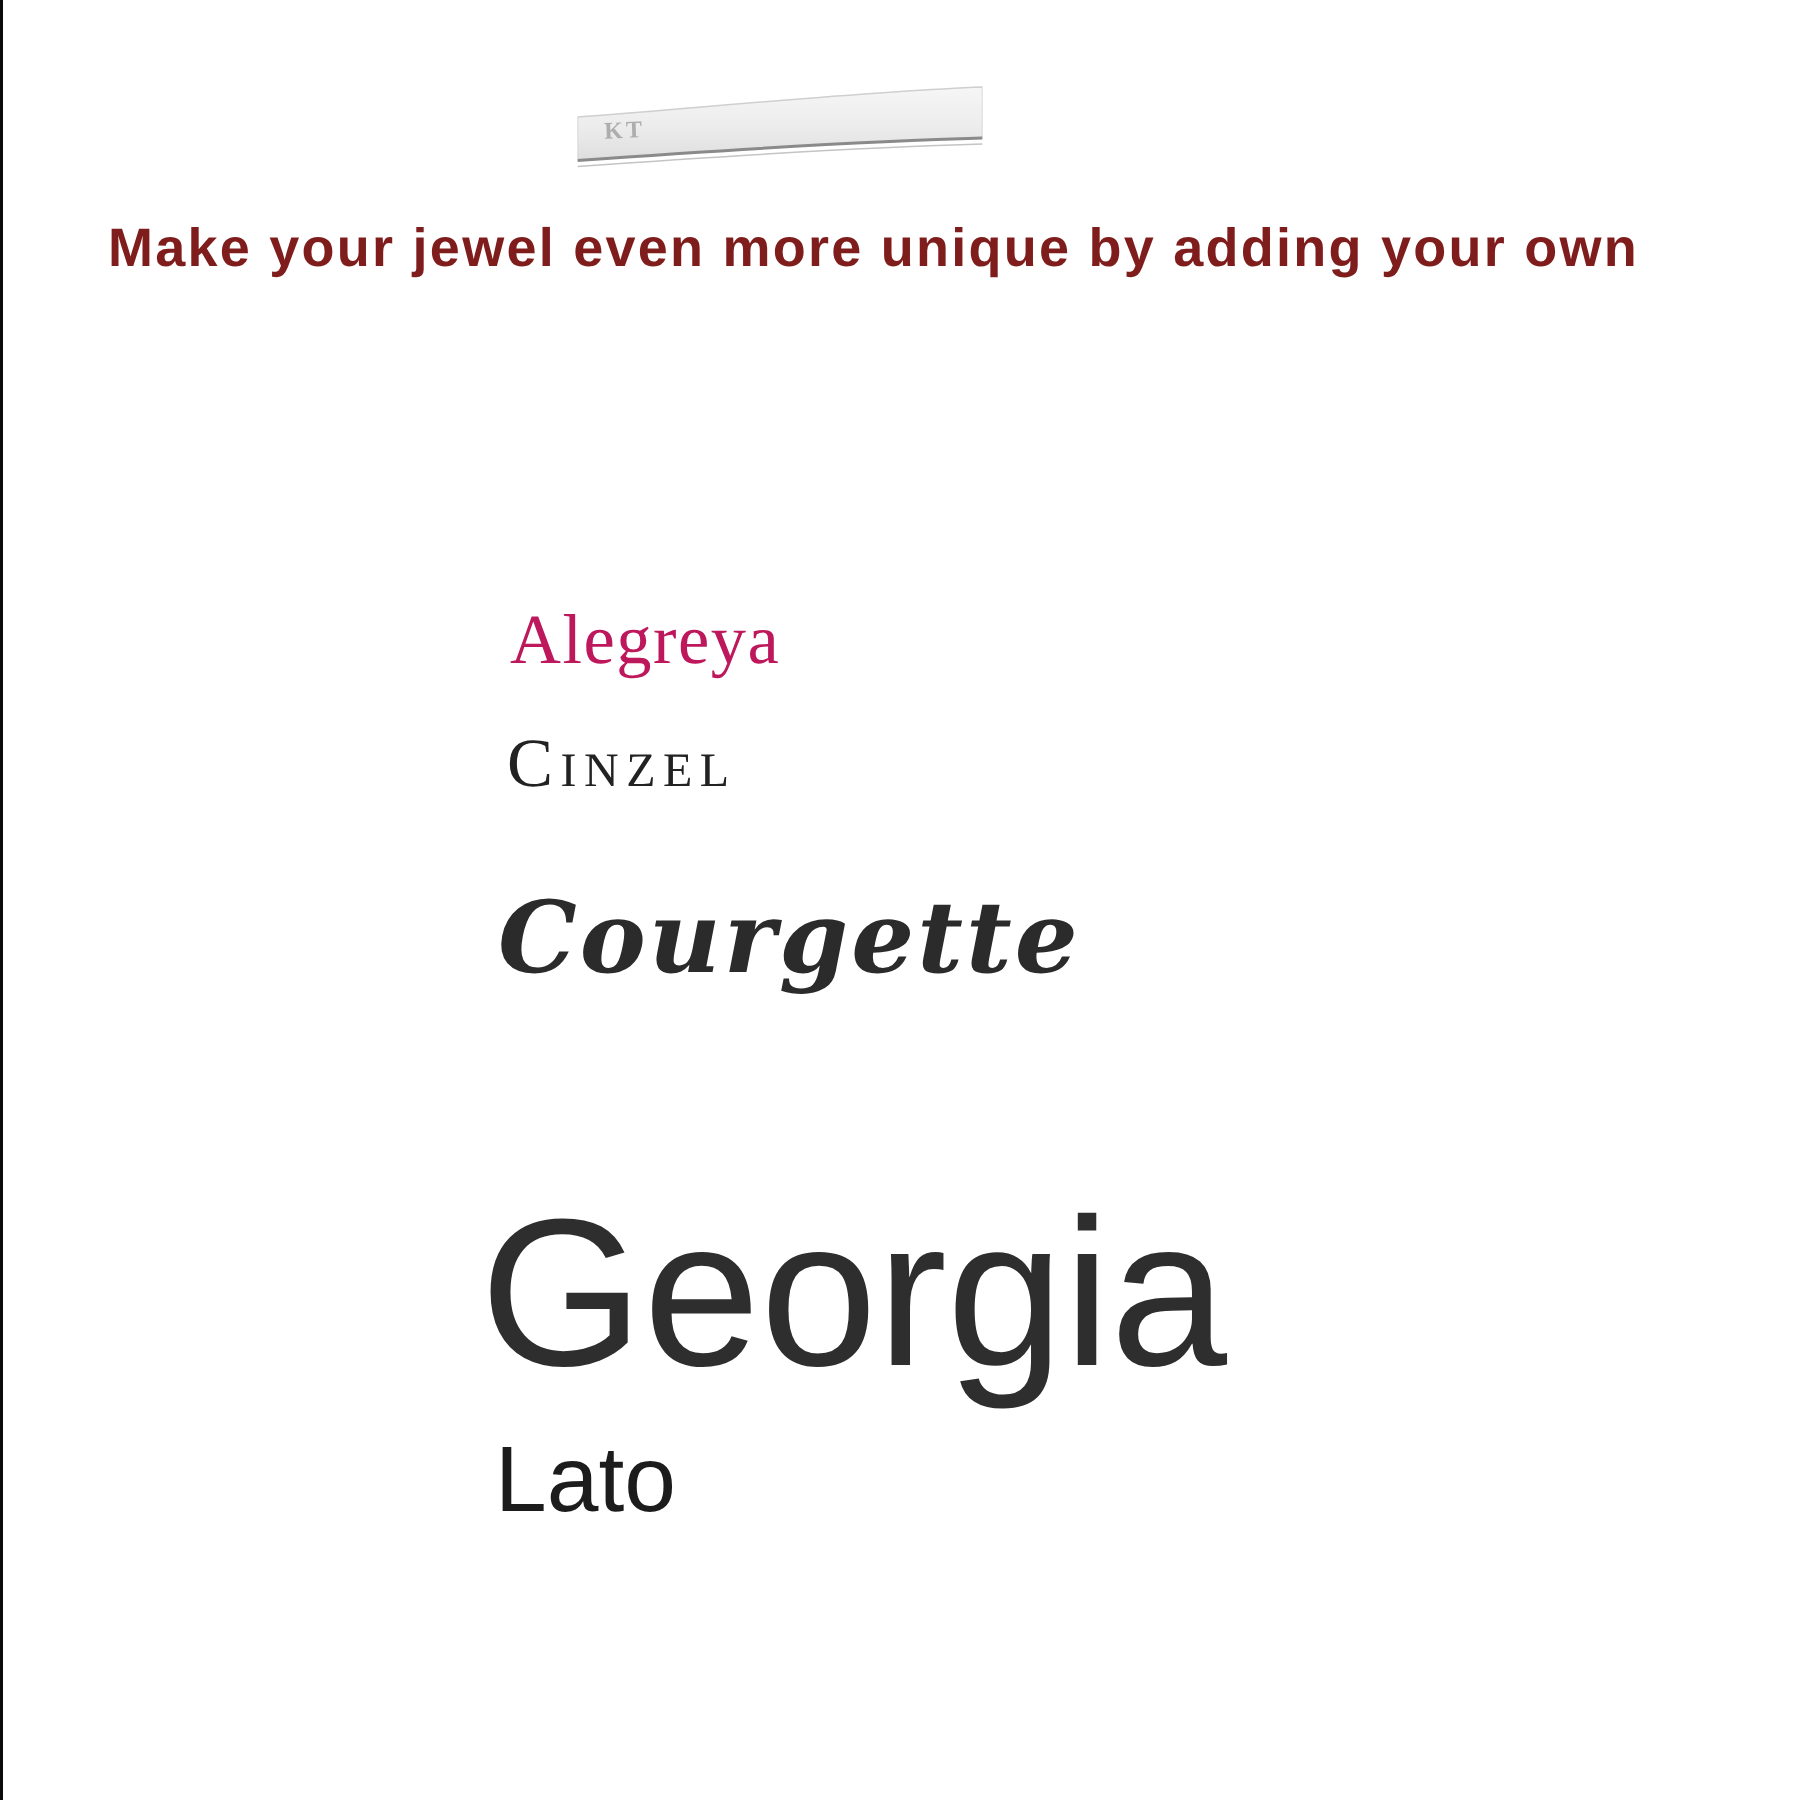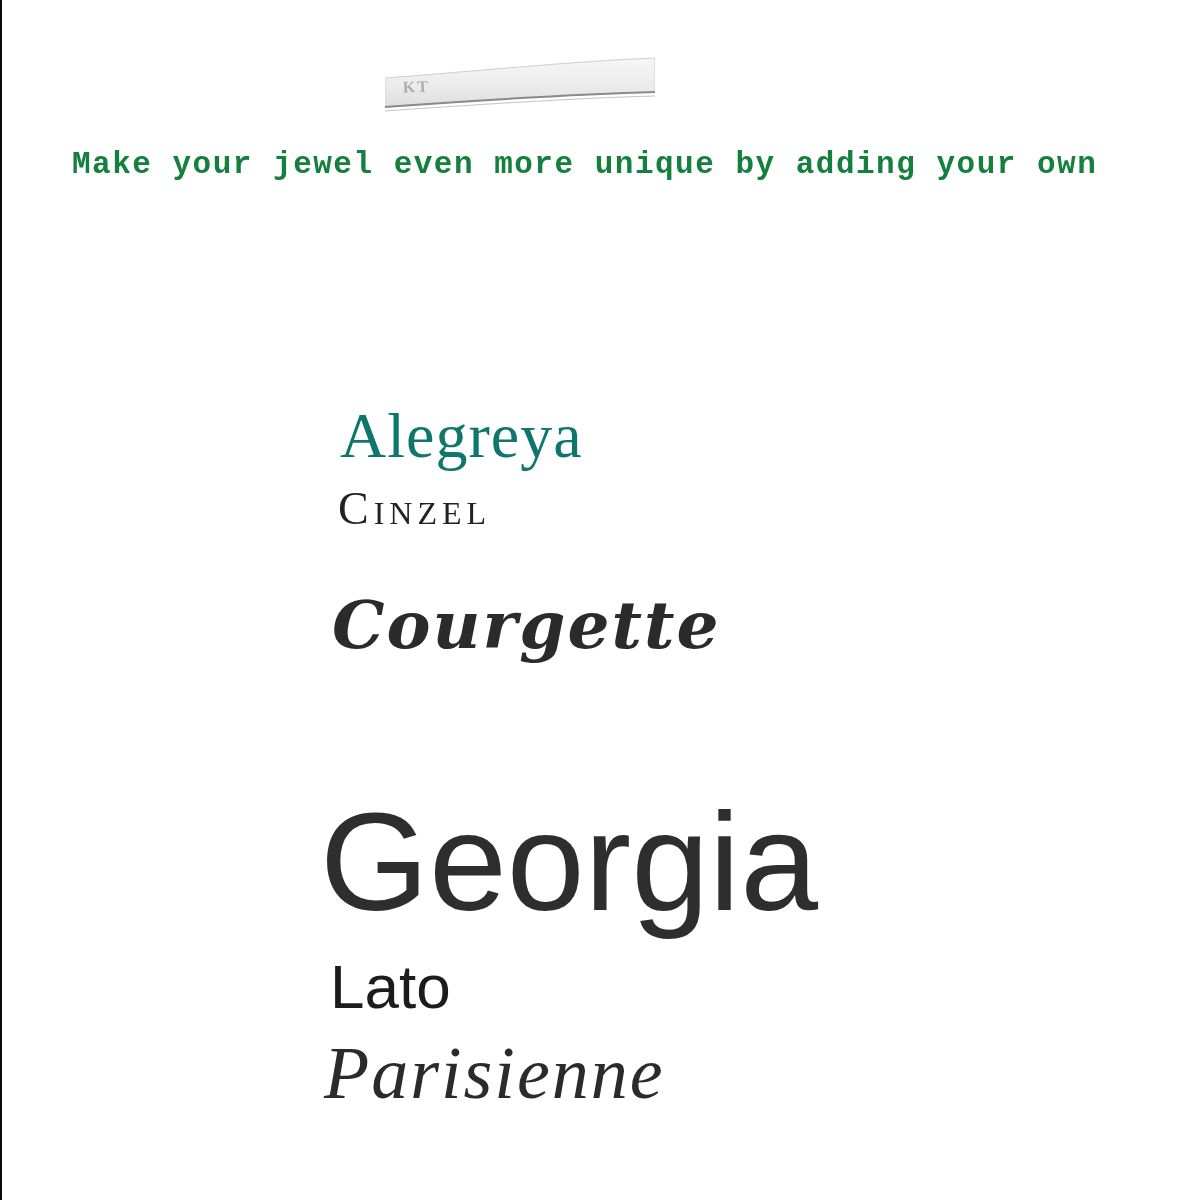--- a/index.html
+++ b/index.html
@@ -26,39 +26,39 @@
     position: absolute;
     left: 385px; top: 52px;
     width: 270px; height: 62px;
   }
 
   
   .intro {
     position: absolute;
     left: 72px; top: 146px;
     width: 1030px;
-    color: #15803d;
-    font-family: Liberation Mono, monospace;
+    color: #7f1d1d;
+    font-family: Liberation Sans, sans-serif;
     font-weight: 700;
-    font-size: 31px;
+    font-size: 36px;
     line-height: 38px;
     letter-spacing: 1.5px;
   }
   .intro-line { white-space: nowrap; }
 
   
   .font-sample {
     position: absolute;
     line-height: 1;
     white-space: nowrap;
   }
   .fs-alegreya {
     left: 340px; top: 404px;
     font-family: "Liberation Serif", serif;
-    font-size: 64px; color: #0f766e; letter-spacing: 1px;
+    font-size: 47px; color: #be185d; letter-spacing: 1px;
   }
   .fs-cinzel {
     left: 338px; top: 486px;
     font-family: "Liberation Serif", serif;
     font-variant: small-caps;
     font-size: 46px; color: #222222; letter-spacing: 5px;
   }
   .fs-courgette {
     left: 332px; top: 592px;
     font-family: "DejaVu Serif", serif;
@@ -114,15 +114,14 @@
 
   <div class="intro">
     <div class="intro-line">Make your jewel even more unique by adding your own</div>
   </div>
 
   <div class="font-sample fs-alegreya">Alegreya</div>
   <div class="font-sample fs-cinzel">Cinzel</div>
   <div class="font-sample fs-courgette">Courgette</div>
   <div class="font-sample fs-georgia">Georgia</div>
   <div class="font-sample fs-lato">Lato</div>
-  <div class="font-sample fs-parisienne">Parisienne</div>
 
 </div>
 
 </body></html>

